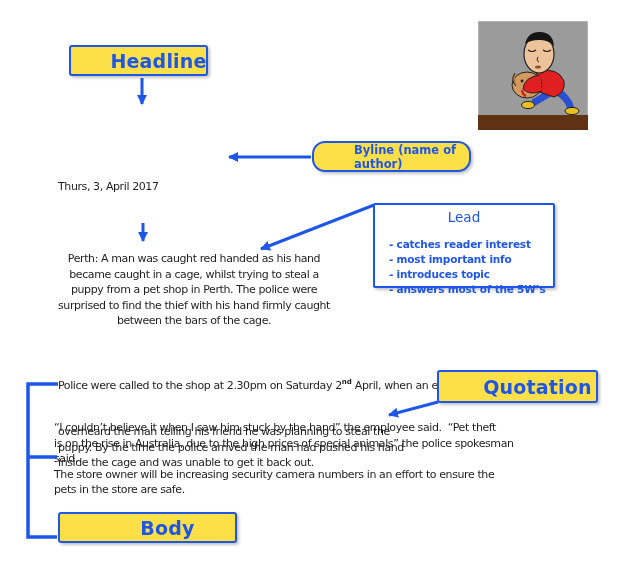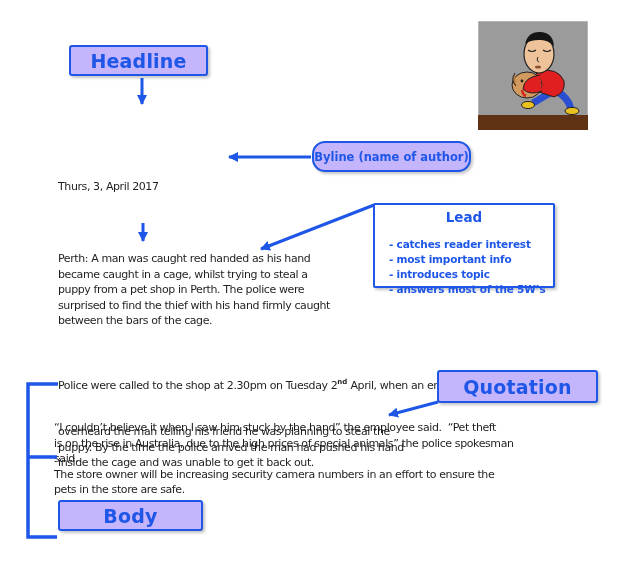--- a/index.html
+++ b/index.html
@@ -2,49 +2,50 @@
 <html><head>
 <meta charset="utf-8">
 <style>
   :root{ --blue:#1e56e8; --ink:#1f1f1f; }
   html,body{margin:0;padding:0;background:#ffffff;}
   #canvas{
     position:relative; width:624px; height:577px; background:#fff;
     font-family:"DejaVu Sans", sans-serif; overflow:hidden;
   }
   .callout{
-    position:absolute; box-sizing:border-box; background:#c4b5fd;
+    position:absolute; box-sizing:border-box; background:#fde047;
     border:2px solid var(--blue); border-radius:3px; color:var(--blue);
     display:flex; align-items:center; justify-content:center;
     box-shadow:2px 2px 3px rgba(110,110,110,.4);
+    padding-left:40px;
   }
   .callout.big{ font-size:19px; font-weight:700; letter-spacing:.2px; }
   .callout.small{ font-size:11.5px; font-weight:700; }
   #headline-box{ left:69px; top:45px;  width:139px; height:31px; }
   #byline-box  { left:312px; top:141px; width:159px; height:31px; border-radius:13px;}
   #placeline-box{ left:59px; top:191px; width:158px; height:30px; }
   #quotation-box{ left:437px; top:370px; width:161px; height:33px; }
-  #body-box   { left:58px; top:500px; width:145px; height:31px; }
+  #body-box   { left:58px; top:512px; width:179px; height:31px; }
   #lead-box{
     position:absolute; box-sizing:border-box; left:373px; top:203px; width:182px; height:85px;
     background:#fff; border:2px solid var(--blue); border-radius:2px; color:var(--blue);
     box-shadow:2px 2px 3px rgba(110,110,110,.4); padding:4px 6px 0 6px;
   }
-  .lead-title{ text-align:center; font-size:13.5px; font-weight:700; }
+  .lead-title{ text-align:center; font-size:13.5px; font-weight:400; }
   .lead-points{
     font-size:10.5px; font-weight:700; line-height:15px; letter-spacing:-.2px;
     white-space:pre; margin:12px 0 0 8px;
   }
   .art{
     position:absolute; color:var(--ink); font-size:11px; line-height:15.5px;
     letter-spacing:-.4px; white-space:pre;
   }
   #art-headline{ left:58px; top:110px; }
   #art-byline  { left:58px; top:147px; line-height:16px; }
-  #para1{ left:58px; top:251px; }
+  #para1{ left:58px; top:251px;text-align:center; }
   #para2{ left:58px; top:344px; }
   #para3{ left:54px; top:420px; }
   #para2 .l1{ white-space:nowrap; }
   sup.ord{ font-size:7px; letter-spacing:0; vertical-align:super;font-weight:bold; }
   #arrow-layer{ position:absolute; left:0; top:0; pointer-events:none; z-index:5; }
   #illustration{ position:absolute; left:478px; top:21px; width:110px; height:109px; }
 </style>
 </head>
 <body>
 
@@ -55,21 +56,21 @@
     <div>Thurs, 3, April 2017</div>
   </div>
 
   <div class="art" id="para1">Perth: A man was caught red handed as his hand
 became caught in a cage, whilst trying to steal a
 puppy from a pet shop in Perth. The police were
 surprised to find the thief with his hand firmly caught
 between the bars of the cage.</div>
 
   <div class="art" id="para2">
-    <div class="l1"><span>Police were called to the shop at 2.30pm on Tuesday 2</span><sup class="ord">nd</sup><span> April, when an employee</span></div>
+    <div class="l1"><span>Police were called to the shop at 2.30pm on Saturday 2</span><sup class="ord">nd</sup><span> April, when an employee</span></div>
     <div>overheard the man telling his friend he was planning to steal the
 puppy. By the time the police arrived the man had pushed his hand
 inside the cage and was unable to get it back out.</div>
   </div>
 
   <div class="art" id="para3">“I couldn’t believe it when I saw him stuck by the hand” the employee said.  “Pet theft
 is on the rise in Australia, due to the high prices of special animals” the police spokesman
 said.
 The store owner will be increasing security camera numbers in an effort to ensure the
 pets in the store are safe.</div>

